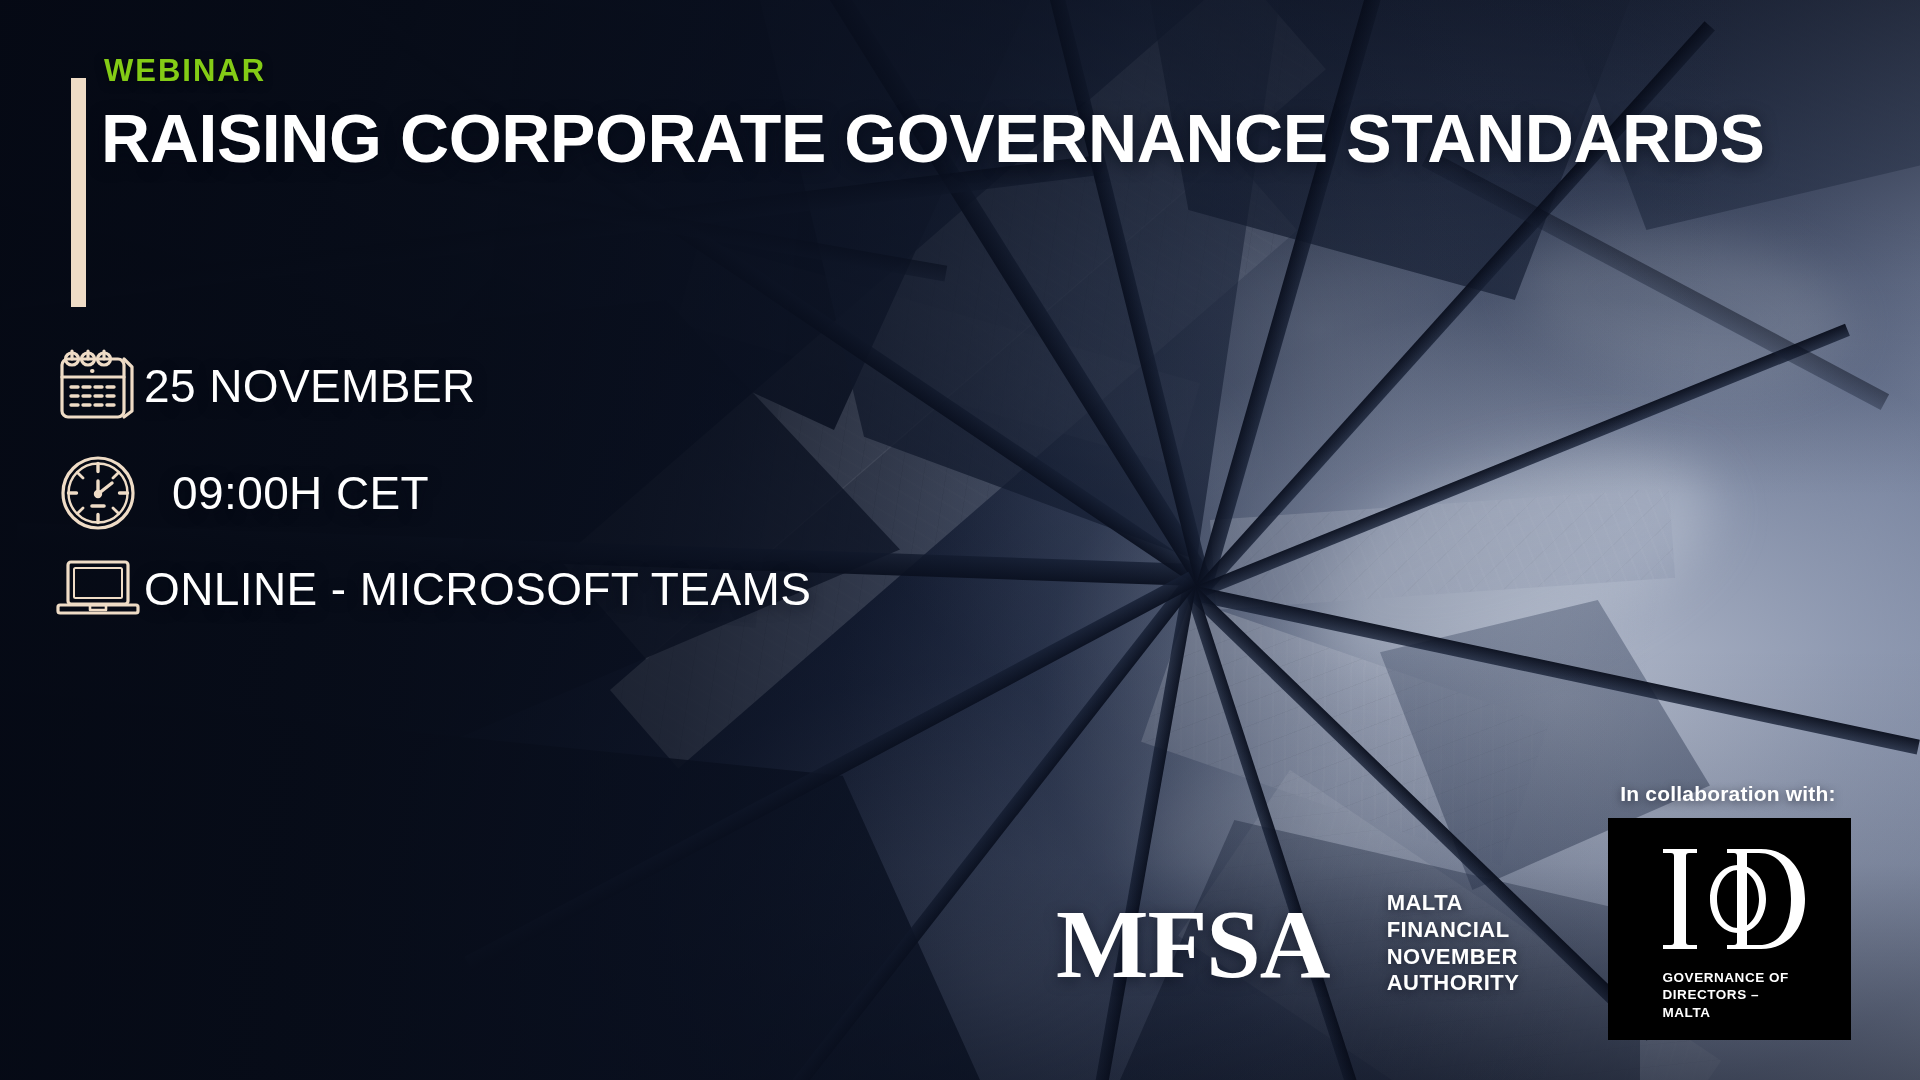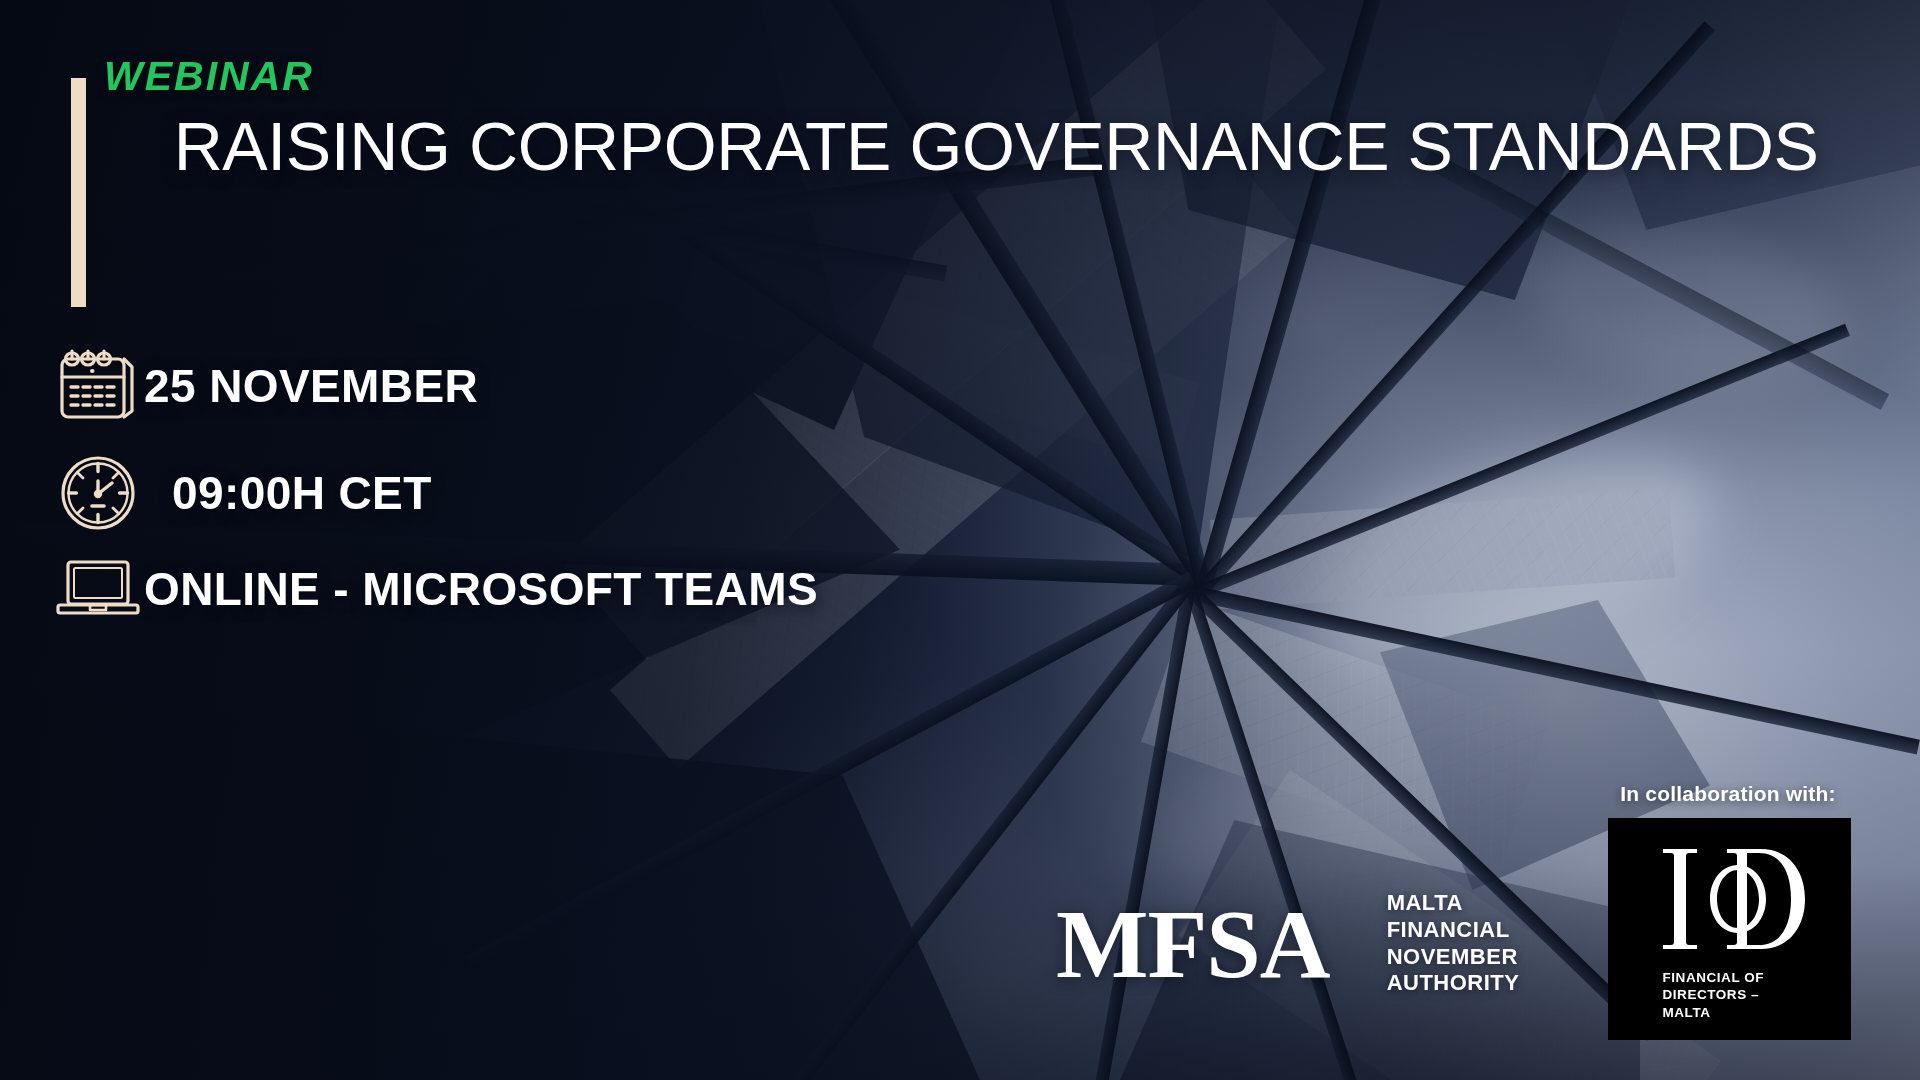--- a/index.html
+++ b/index.html
@@ -55,40 +55,38 @@
   
   .content{position:absolute;inset:0;}
 
   .accent-bar{
     position:absolute;left:71px;top:78px;width:15px;height:229px;
     background:#efdcc6;
   }
 
   .kicker{
     position:absolute;left:104px;top:53px;
-    color:#22c55e;font-size:41px;font-weight:700;letter-spacing:2.0px;
+    color:#84cc16;font-size:31px;font-weight:700;letter-spacing:2.0px;
     text-shadow:0 2px 10px rgba(0,0,0,.55);
-    font-style:italic;
   }
 
   .headline{
-    position:absolute;left:101px;top:106px;width:1790px;
-    color:#ffffff;font-weight:400;font-size:68px;line-height:1.18;
+    position:absolute;left:101px;top:98px;width:1790px;
+    color:#ffffff;font-weight:700;font-size:68px;line-height:1.18;
     letter-spacing:-0.4px;
     text-shadow:0 3px 16px rgba(3,8,20,.62);
-    text-align:center;
   }
   .headline .l2{display:block;}
 
   
   .info{position:absolute;left:0;top:0;}
   .row{position:absolute;display:flex;align-items:center;}
   .row .ico{width:92px;display:flex;justify-content:center;align-items:center;}
   .row .txt{
-    color:#ffffff;font-size:46px;font-weight:700;letter-spacing:.4px;
+    color:#ffffff;font-size:46px;font-weight:400;letter-spacing:.4px;
     text-shadow:0 3px 14px rgba(3,8,20,.70);white-space:nowrap;
   }
   .r1{left:52px;top:345px;}
   .r2{left:52px;top:452px;gap:28px;}
   .r3{left:52px;top:556px;}
 
   
   .register{
     position:absolute;left:70px;top:906px;width:456px;height:75px;
     background:#efdcc6;border:none;border-radius:3px;
@@ -267,20 +265,20 @@
             <path d="M8 6 h34 v4 h-8 a3 3 0 0 0 -3 3 v86 a3 3 0 0 0 3 3 h8 v4 H8 v-4 h8 a3 3 0 0 0 3 -3 V13 a3 3 0 0 0 -3 -3 H8 z"></path>
 
             <path d="M72 6 h34 c27 0 44 21 44 50 c0 29 -17 50 -44 50 H72 v-4 h7 a3 3 0 0 0 3 -3 V13 a3 3 0 0 0 -3 -3 h-7 z
                      M92 10 v92 h12 c21 0 32 -18 32 -46 c0 -28 -11 -46 -32 -46 z"></path>
 
             <path d="M83 22 c16 0 28 15 28 34 c0 19 -12 34 -28 34 c-16 0 -28 -15 -28 -34 c0 -19 12 -34 28 -34 z
                      M83 27 c-12 0 -21 13 -21 29 c0 16 9 29 21 29 c12 0 21 -13 21 -29 c0 -16 -9 -29 -21 -29 z"></path>
           </svg>
         </div>
         <div class="iod-cap">
-          <span>FINANCIAL OF</span>
+          <span>GOVERNANCE OF</span>
           <span>DIRECTORS – MALTA</span>
         </div>
       </div>
     </div>
 
   </div>
 </div>
 
 </body></html>

